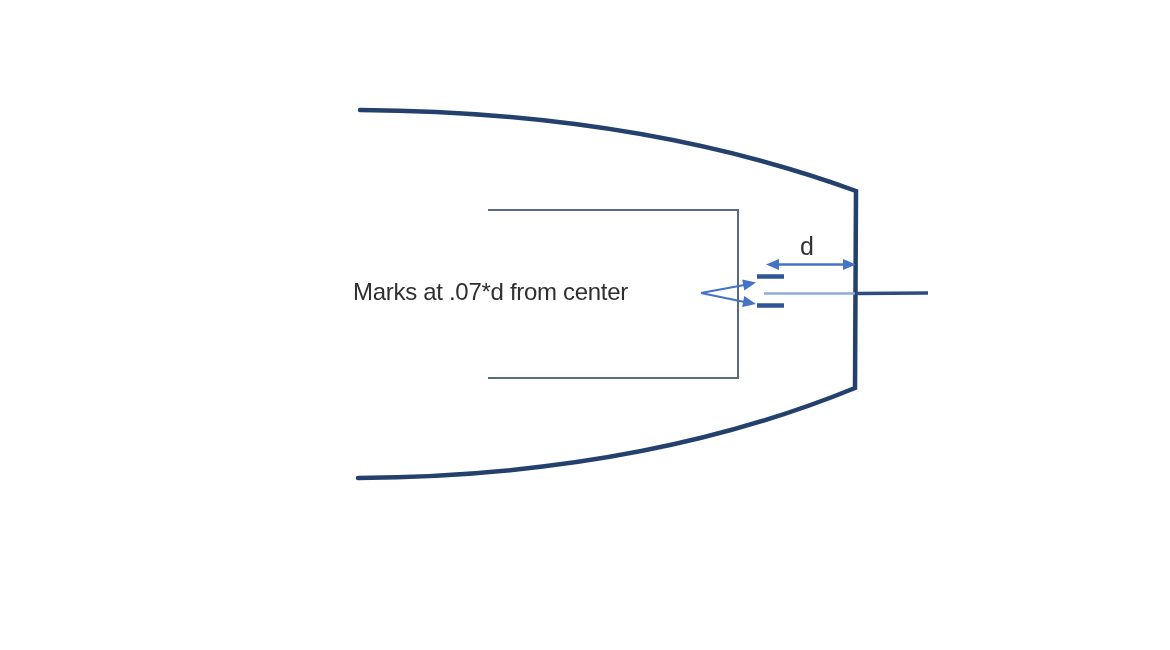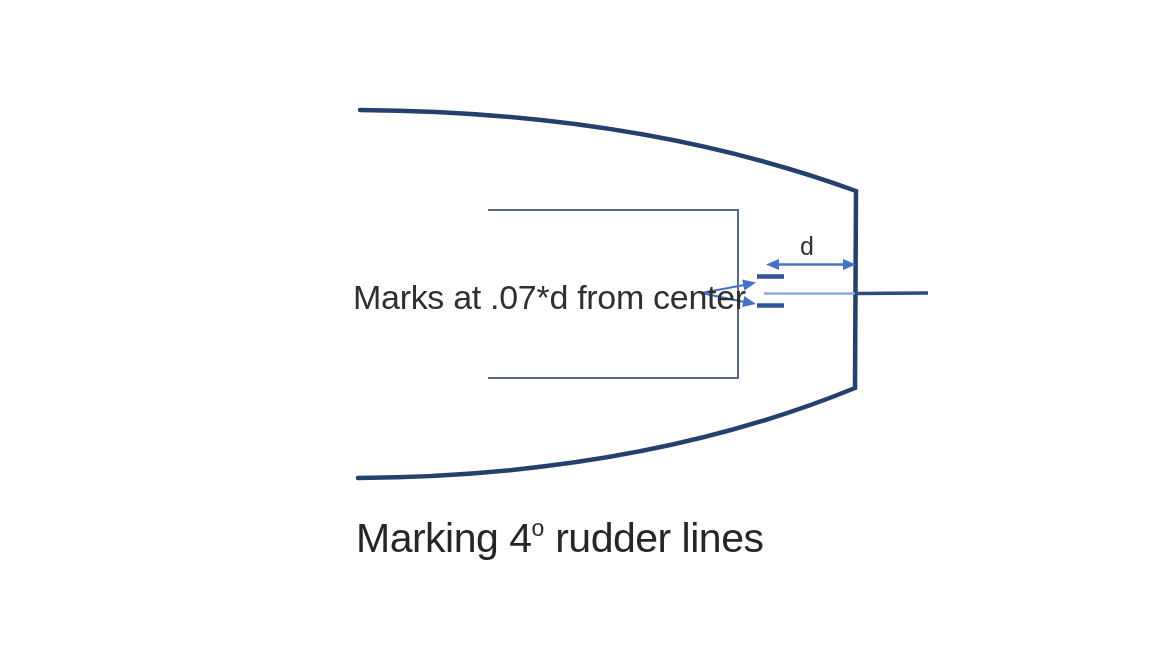--- a/index.html
+++ b/index.html
@@ -17,21 +17,21 @@
   }
   .canvas svg {
     position: absolute;
     left: 0;
     top: 0;
   }
   .marks-label {
     position: absolute;
     left: 353px;
     top: 278px;
-    font-size: 34px;
+    font-size: 24px;
     color: #2f2f2f;
     white-space: nowrap;
     letter-spacing: -0.3px;
   }
   .d-label {
     position: absolute;
     left: 792px;
     top: 232px;
     width: 30px;
     text-align: center;
@@ -80,17 +80,14 @@
     <polygon points="0,0 -13,-5.5 -13,5.5" transform="translate(756,304) rotate(11)" fill="#4472c4"></polygon>
 
     <path d="M 757,276.5 L 784,276.5" fill="none" stroke-width="4.5" stroke="#2f5496"></path>
     <path d="M 757,305.5 L 784,305.5" fill="none" stroke-width="4.5" stroke="#2f5496"></path>
   </svg>
 
   <div class="marks-label">Marks at .07*d from center</div>
 
   <div class="d-label">d</div>
 
-  <div class="caption">
-    <span>Marking 4</span><span class="sup">o</span><span> rudder lines</span>
-  </div>
 
 </div>
 
 </body></html>

